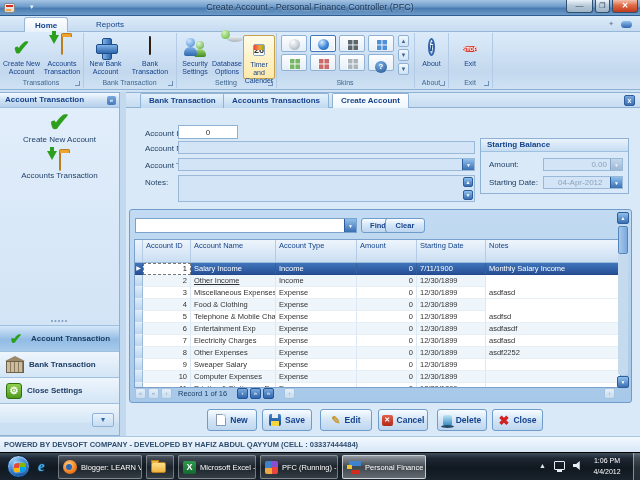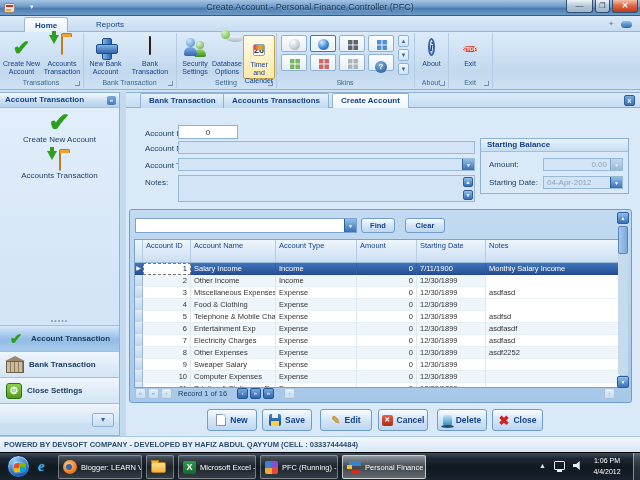--- a/index.html
+++ b/index.html
@@ -116,27 +116,27 @@
   .dd{position:absolute;right:0;top:0;width:12px;height:100%;background:linear-gradient(#8fc0ec,#3a6fb3);border-left:1px solid #2d5d9b;color:#fff;font-size:5px;text-align:center;display:flex;align-items:center;justify-content:center}
   .dd.dim{background:linear-gradient(#c2d7ec,#9db9d6);border-left-color:#8aa6c4;color:#eef}
   .sa{position:absolute;right:1px;width:10px;height:10px;background:linear-gradient(#8fc0ec,#3a6fb3);border:1px solid #2d5d9b;border-radius:2px;color:#fff;font-size:5px;line-height:8px;text-align:center}
   .sa.up{top:1px}.sa.dn{bottom:1px}
 
   .gbox{position:absolute;left:354px;top:45px;width:149px;height:56px;border:1px solid #8fb2d4}
   .gbox-h{height:13px;background:linear-gradient(#eaf3fc,#c6dcf2);border-bottom:1px solid #9fc0de;font-size:8px;font-weight:bold;color:#15428b;line-height:12px;padding-left:6px}
   .gb-lab{position:absolute;font-size:8px;color:#1f3f63}
   .gbl1{left:8px;top:21px}.gbl2{left:8px;top:39px}
   .gb-field{position:absolute;left:62px;width:80px;height:13px;border:1px solid #9ab8d8;background:#d3e4f6;font-size:8px;color:#8aa4bf;line-height:12px}
-  .gbf1{top:19px;text-align:right;padding-right:15px}.gbf2{top:37px;padding-left:3px}
+  .gbf1{top:19px;text-align:right;padding-right:15px}.gbf2{top:37px;padding-left:14px}
 
   
   .gpanel{position:absolute;left:3px;top:116px;width:503px;height:194px;background:linear-gradient(#c2dbf2,#a7c8e8);border:1px solid #6f9cc9;border-radius:3px}
   .searchbox{position:absolute;left:5px;top:8px;width:222px;height:15px;background:#fff;border:1px solid #7ba2cc}
   .pbtn{position:absolute;top:8px;height:15px;border:1px solid #6f9cc9;border-radius:3px;background:linear-gradient(#f8fcff,#d6e7f7 45%,#bdd6ef);font-size:7.5px;font-weight:bold;color:#15428b;text-align:center;line-height:13px}
-  .btn-find{left:231px;width:34px}.btn-clear{left:275px;width:40px}
+  .btn-find{left:231px;width:34px}.btn-clear{left:255px;width:40px}
   .gridwrap{position:absolute;left:4px;top:29px;width:487px;height:149px;background:#fff;border:1px solid #7ba2cc;overflow:hidden}
   .ghrow{display:flex;height:23px}
   .gh{background:linear-gradient(#eef5fc,#cadef2);border-right:1px solid #b3cbe4;border-bottom:1px solid #9ab8d8;font-size:7.5px;color:#15428b;line-height:12px;padding:0 3px;overflow:hidden;white-space:nowrap;flex:none}
   .grow{display:flex;height:12px}
   .grow.alt .gc{background:#eef5fb}
   .gc{font-size:7.5px;color:#333;line-height:11px;padding:0 3px;border-right:1px solid #dce8f3;border-bottom:1px solid #e6eef6;overflow:hidden;white-space:nowrap;flex:none;background:#fff}
   .gc.r{text-align:right}
   .gc.ind{background:linear-gradient(#dcebfa,#bcd4ec)!important;border-right:1px solid #9ab8d8;padding:0;text-align:center;color:#15428b;font-size:6px;line-height:11px}
   .grow.selected .gc{background:linear-gradient(#3f76bb,#274f96);color:#fff;border-right-color:#34609f;border-bottom-color:#23498a}
   .grow.selected .gc.ind{background:linear-gradient(#3f76bb,#274f96)!important;color:#fff}
@@ -376,21 +376,21 @@
               <div class="gc r idcell" style="width: 48px;">1</div>
               <div class="gc" style="width: 85px;">Salary Income</div>
               <div class="gc" style="width: 81px;">Income</div>
               <div class="gc r" style="width: 60px;">0</div>
               <div class="gc" style="width: 69px;">7/11/1900</div>
               <div class="gc" style="width: 135px;">Monthly Salary Income</div>
             </div>
             <div class="grow alt">
               <div class="gc ind" style="width: 8px;"></div>
               <div class="gc r" style="width: 48px;">2</div>
-              <div class="gc" style="width: 85px;">Other Income</div>
+              <div class="gc" style="width: 85px; text-decoration: underline;">Other Income</div>
               <div class="gc" style="width: 81px;">Income</div>
               <div class="gc r" style="width: 60px;">0</div>
               <div class="gc" style="width: 69px;">12/30/1899</div>
             </div>
             <div class="grow">
               <div class="gc ind" style="width: 8px;"></div>
               <div class="gc r" style="width: 48px;">3</div>
               <div class="gc" style="width: 85px;">Miscellaneous Expenses</div>
               <div class="gc" style="width: 81px;">Expense</div>
               <div class="gc r" style="width: 60px;">0</div>

